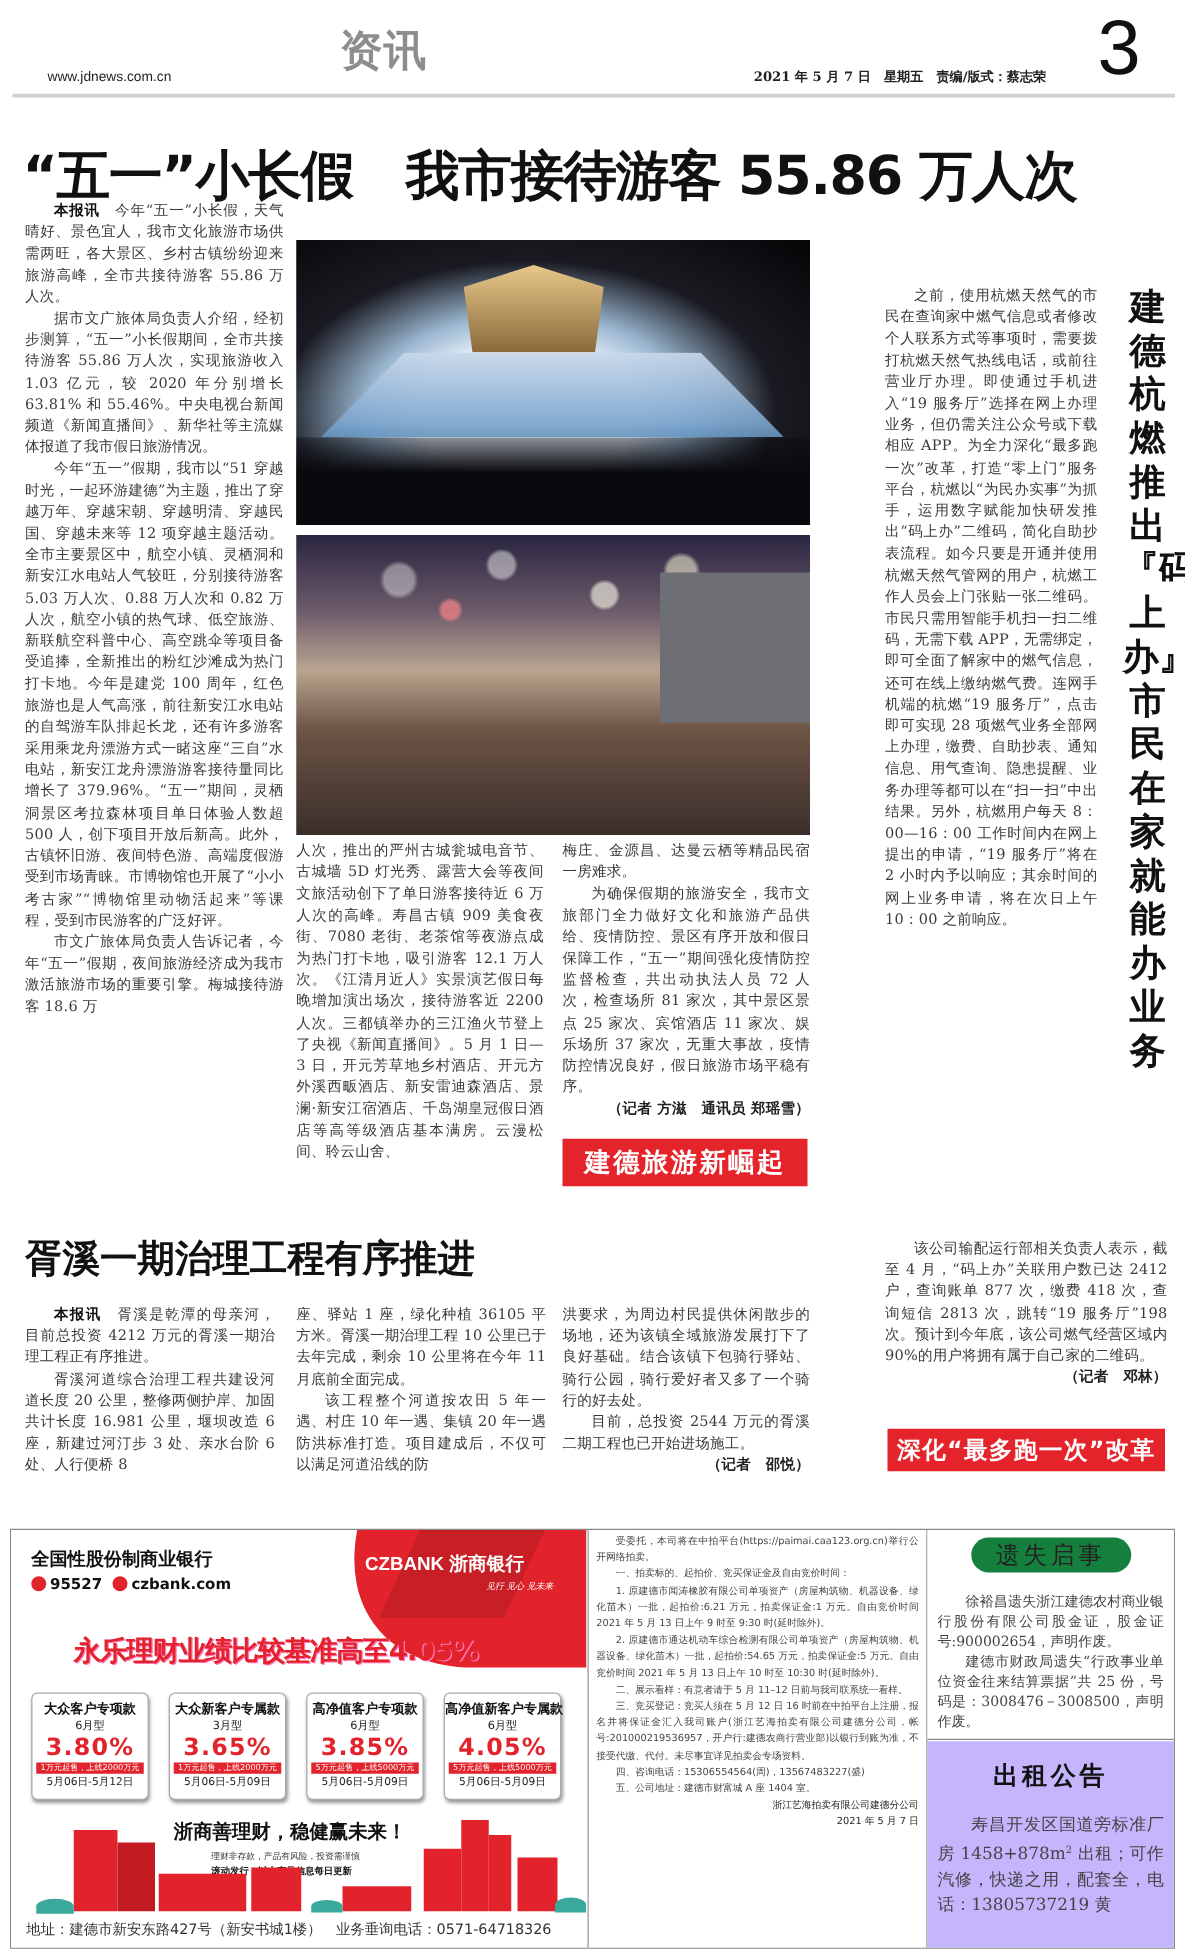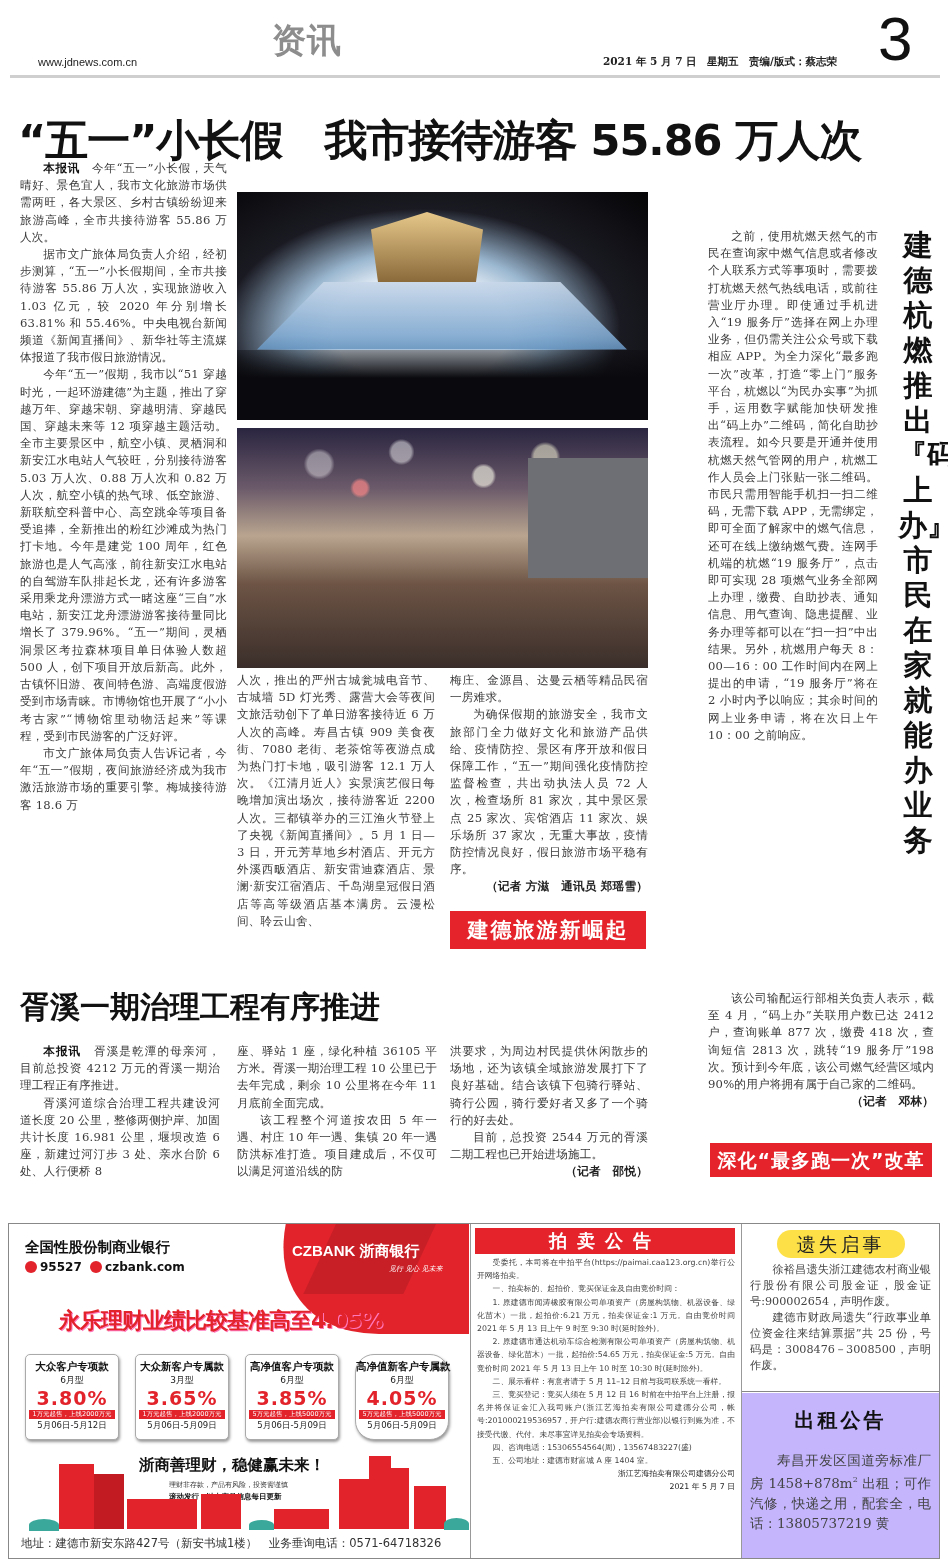--- a/index.html
+++ b/index.html
@@ -64,21 +64,21 @@
   .tree { position: absolute; background: #3aa89a; border-radius: 50% 50% 0 0; }
   .bank-addr { position: absolute; left: 12px; top: 312px; font-size: 11.5px; color: #333; font-family: "DejaVu Sans", sans-serif; white-space: nowrap; }
 
   #auction { left: 470px; top: 1224px; width: 272px; height: 334px; border-left: 1px solid #999; border-right: 1px solid #999; background: #fff; }
   #auction .title { margin: 4px 6px 0 4px; height: 26px; line-height: 26px; font-size: 18px; letter-spacing: 10px; }
   #auction .atext { padding: 2px 6px 0 6px; font-size: 7.8px; line-height: 13.2px; color: #444; text-align: justify; font-family: "DejaVu Sans", sans-serif; }
   #auction .atext p { text-indent: 2em; }
   #auction .asig { text-align: right; font-weight: normal; color: #222; }
 
   #lost { left: 742px; top: 1224px; width: 197px; height: 168px; background: #fff; border-bottom: 1px solid #888; }
-  #lost .pill { margin: 6px auto 0; width: 128px; height: 28px; border-radius: 14px; background: #fde047; text-align: center; font-size: 19px; line-height: 28px; color: #222; font-family: "DejaVu Serif", serif; letter-spacing: 3px; }
+  #lost .pill { margin: 6px auto 12px; width: 128px; height: 28px; border-radius: 14px; background: #15803d; text-align: center; font-size: 19px; line-height: 28px; color: #222; font-family: "DejaVu Serif", serif; letter-spacing: 3px; }
   #lost .ltext { padding: 4px 8px 0 8px; font-size: 11.2px; line-height: 16px; color: #444; text-align: justify; }
   #lost .ltext p { text-indent: 2em; }
 
   #rent { left: 742px; top: 1393px; width: 197px; height: 165px; background: #c4b5fd; }
   #rent .rtitle { text-align: center; font-size: 20px; font-weight: 900; font-family: "DejaVu Sans", sans-serif; color: #111; margin-top: 14px; letter-spacing: 3px; }
   #rent .rtext { padding: 16px 8px 0 8px; font-size: 13.5px; line-height: 20px; color: #444; text-align: justify; }
   #rent .rtext p { text-indent: 2em; }
 </style>
 </head>
 <body>
@@ -173,21 +173,21 @@
     <div class="pcond">1万元起售，上线2000万元</div>
     <div class="pdates">5月06日-5月09日</div>
   </div>
   <div class="prod" style="left:236px;">
     <div class="pname">高净值客户专项款</div>
     <div class="pterm">6月型</div>
     <div class="prate">3.85%</div>
     <div class="pcond">5万元起售，上线5000万元</div>
     <div class="pdates">5月06日-5月09日</div>
   </div>
-  <div class="prod" style="left:346px;border-radius:19px;">
+  <div class="prod" style="left:346px;">
     <div class="pname">高净值新客户专属款</div>
     <div class="pterm">6月型</div>
     <div class="prate">4.05%</div>
     <div class="pcond">5万元起售，上线5000万元</div>
     <div class="pdates">5月06日-5月09日</div>
   </div>
 
   <div class="bank-motto">浙商善理财，稳健赢未来！</div>
   <div class="bank-risk">理财非存款，产品有风险，投资需谨慎</div>
   <div class="bank-roll">滚动发行，以上产品信息每日更新</div>
@@ -202,21 +202,20 @@
   <div class="city" style="left:382px; top:244px; width:18px; height:61px;"></div>
   <div class="city" style="left:405px; top:262px; width:32px; height:43px;"></div>
   <div class="tree" style="left:20px; top:295px; width:30px; height:12px;"></div>
   <div class="tree" style="left:240px; top:296px; width:25px; height:10px;"></div>
   <div class="tree" style="left:435px; top:294px; width:25px; height:12px;"></div>
 
   <div class="bank-addr">地址：建德市新安东路427号（新安书城1楼）　业务垂询电话：0571-64718326</div>
 </div>
 
 <div id="auction" class="abs">
-  <div class="title red-label">拍卖公告</div>
   <div class="atext">
     <p>受委托，本司将在中拍平台(https://paimai.caa123.org.cn)举行公开网络拍卖。</p>
     <p>一、拍卖标的、起拍价、竞买保证金及自由竞价时间：</p>
     <p>1. 原建德市闻涛橡胶有限公司单项资产（房屋构筑物、机器设备、绿化苗木）一批，起拍价:6.21 万元，拍卖保证金:1 万元。自由竞价时间 2021 年 5 月 13 日上午 9 时至 9:30 时(延时除外)。</p>
     <p>2. 原建德市通达机动车综合检测有限公司单项资产（房屋构筑物、机器设备、绿化苗木）一批，起拍价:54.65 万元，拍卖保证金:5 万元。自由竞价时间 2021 年 5 月 13 日上午 10 时至 10:30 时(延时除外)。</p>
     <p>二、展示看样：有意者请于 5 月 11–12 日前与我司联系统一看样。</p>
     <p>三、竞买登记：竞买人须在 5 月 12 日 16 时前在中拍平台上注册，报名并将保证金汇入我司账户(浙江艺海拍卖有限公司建德分公司，帐号:201000219536957，开户行:建德农商行营业部)以银行到账为准，不接受代缴、代付。未尽事宜详见拍卖会专场资料。</p>
     <p>四、咨询电话：15306554564(周)，13567483227(盛)</p>
     <p>五、公司地址：建德市财富城 A 座 1404 室。</p>
     <div class="asig">浙江艺海拍卖有限公司建德分公司</div>

